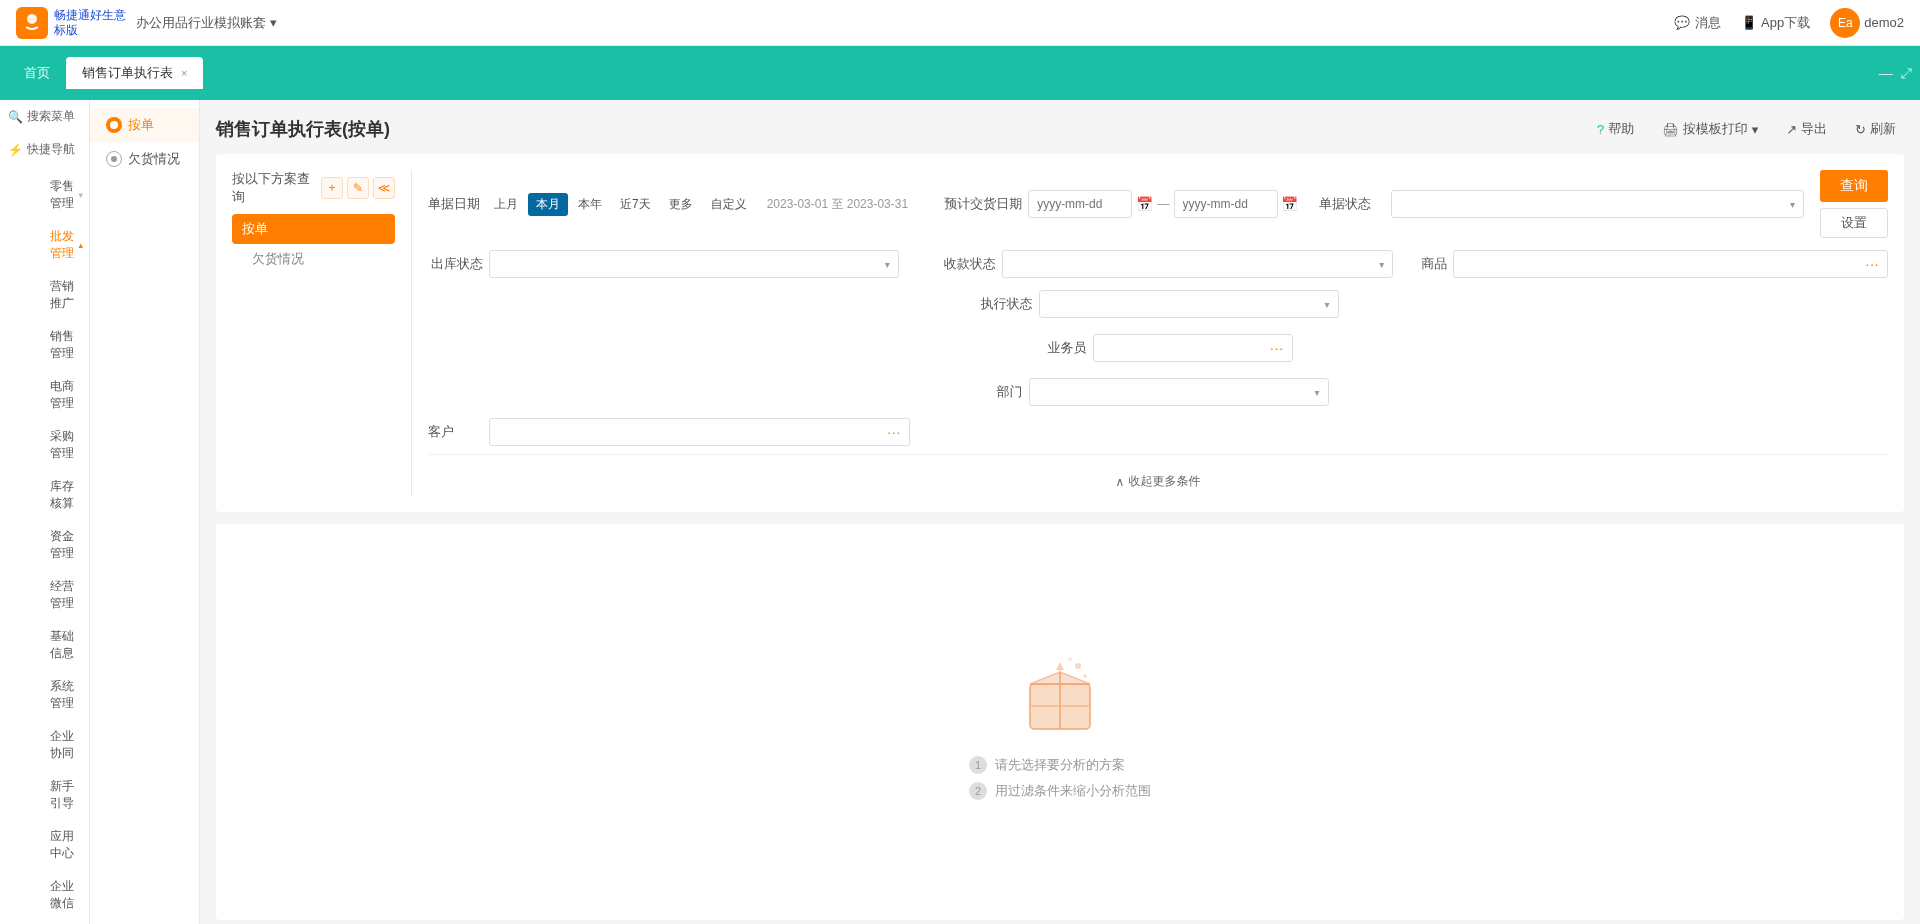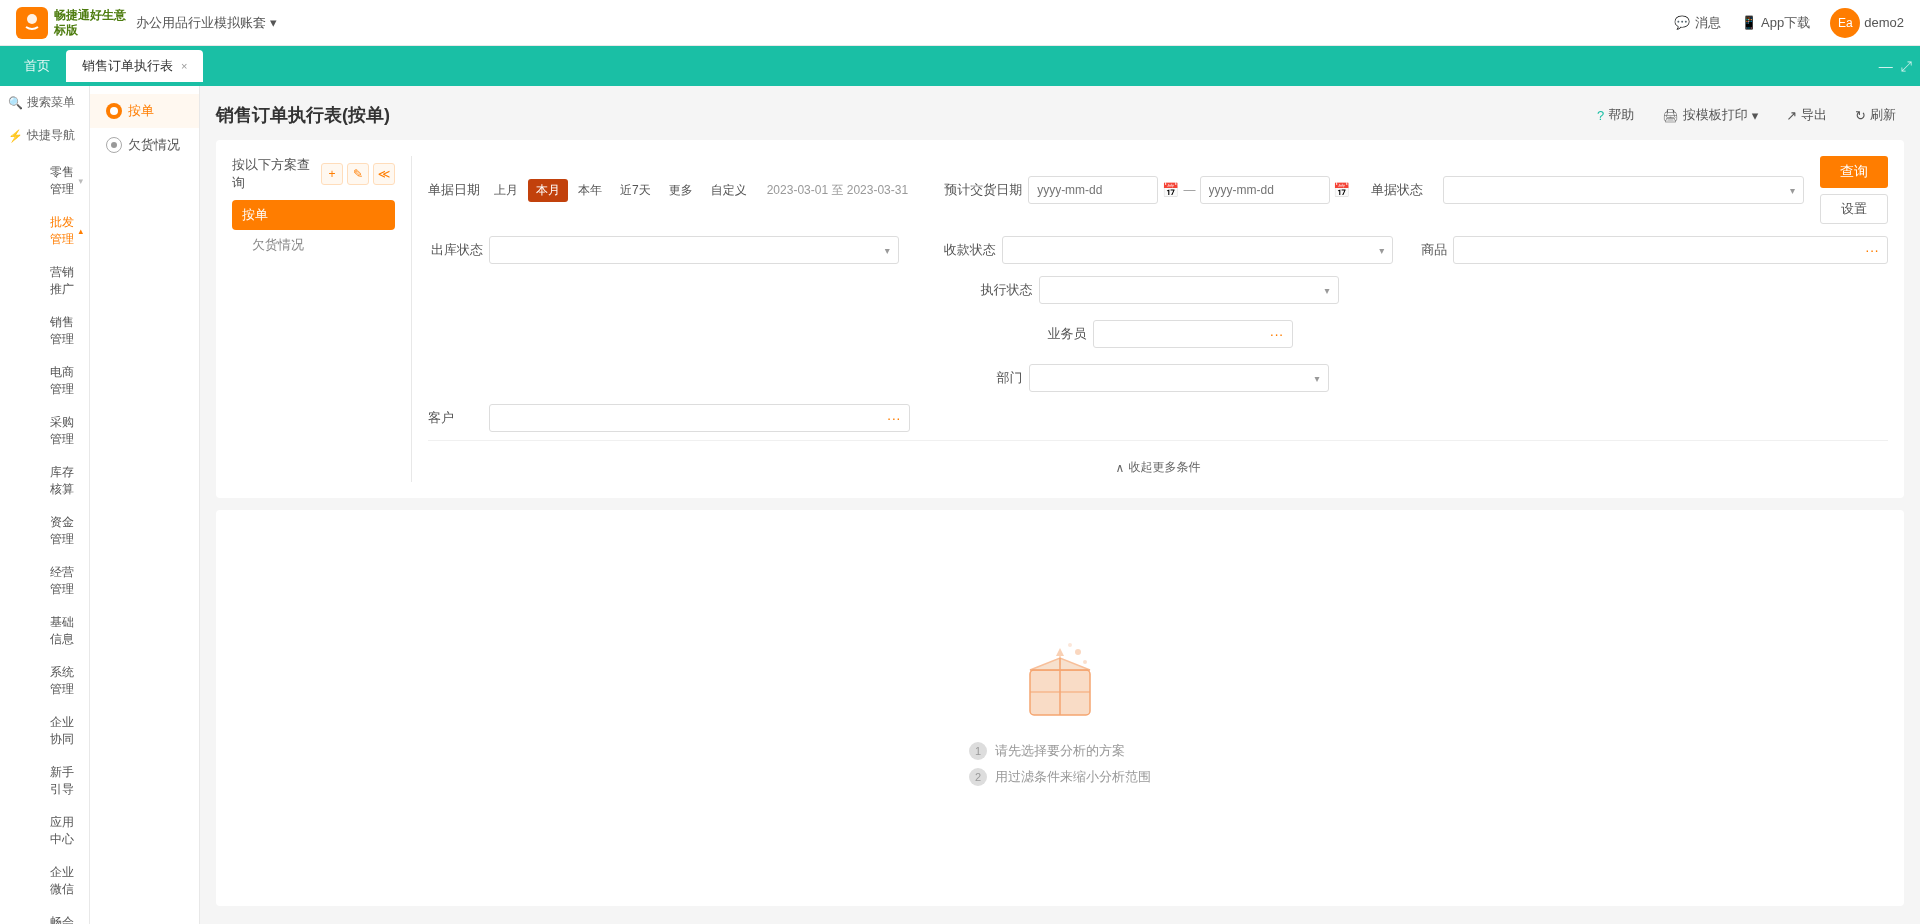--- a/index.html
+++ b/index.html
@@ -34,23 +34,22 @@
       border-radius: 6px;
       display: flex;
       align-items: center;
       justify-content: center;
       color: white;
       font-size: 14px;
       font-weight: bold;
     }
     .logo-text {
       font-size: 12px;
-      color: #4d7c0f;
+      color: #1d4ed8;
       line-height: 1.2;
-      font-weight: bold;
     }
     .top-bar-title {
       font-size: 13px;
       color: #555;
       display: flex;
       align-items: center;
       gap: 4px;
     }
     .top-bar-right {
       display: flex;
@@ -73,21 +72,21 @@
       display: flex;
       align-items: center;
       justify-content: center;
       color: white;
       font-size: 12px;
       overflow: hidden;
     }
 
     
     .tab-bar {
-      height: 40px;
+      height: 54px;
       background: #1abfa5;
       display: flex;
       align-items: center;
       padding: 0 8px;
     }
     .tab-item {
       height: 32px;
       padding: 0 16px;
       display: flex;
       align-items: center;
@@ -332,21 +331,21 @@
     }
     .date-input {
       border: 1px solid #ddd;
       border-radius: 3px;
       height: 28px;
       padding: 0 8px;
       font-size: 12px;
       color: #ccc;
       background: #fff;
       outline: none;
-      width: 130px;
+      width: 104px;
       cursor: pointer;
     }
     .date-sep { color: #999; font-size: 12px; }
 
     .dropdown-field {
       position: relative;
       display: flex;
       align-items: center;
       border: 1px solid #ddd;
       border-radius: 3px;
@@ -637,21 +636,21 @@
         </div>
 
         <div style="flex:1;">
 
           <div style="display:flex;align-items:center;gap:16px;margin-bottom:12px;">
 
             <div style="display:flex;align-items:center;gap:6px;flex-shrink:0;">
               <span style="font-size:13px;color:#555;flex-shrink:0;">单据日期</span>
               <div class="date-tabs">
                 <div class="date-tab"><span>上月</span></div>
-                <div class="date-tab active" style="background:#c2410c;color:white;"><span>本月</span></div>
+                <div class="date-tab active" style="background:#0369a1;color:white;"><span>本月</span></div>
                 <div class="date-tab"><span>本年</span></div>
                 <div class="date-tab"><span>近7天</span></div>
                 <div class="date-tab"><span>更多</span></div>
                 <div class="date-tab"><span>自定义</span></div>
               </div>
               <span class="date-range">2023-03-01 至 2023-03-31</span>
             </div>
 
             <div style="display:flex;align-items:center;gap:6px;flex-shrink:0;margin-left:20px;">
               <span style="font-size:13px;color:#555;flex-shrink:0;">预计交货日期</span>

